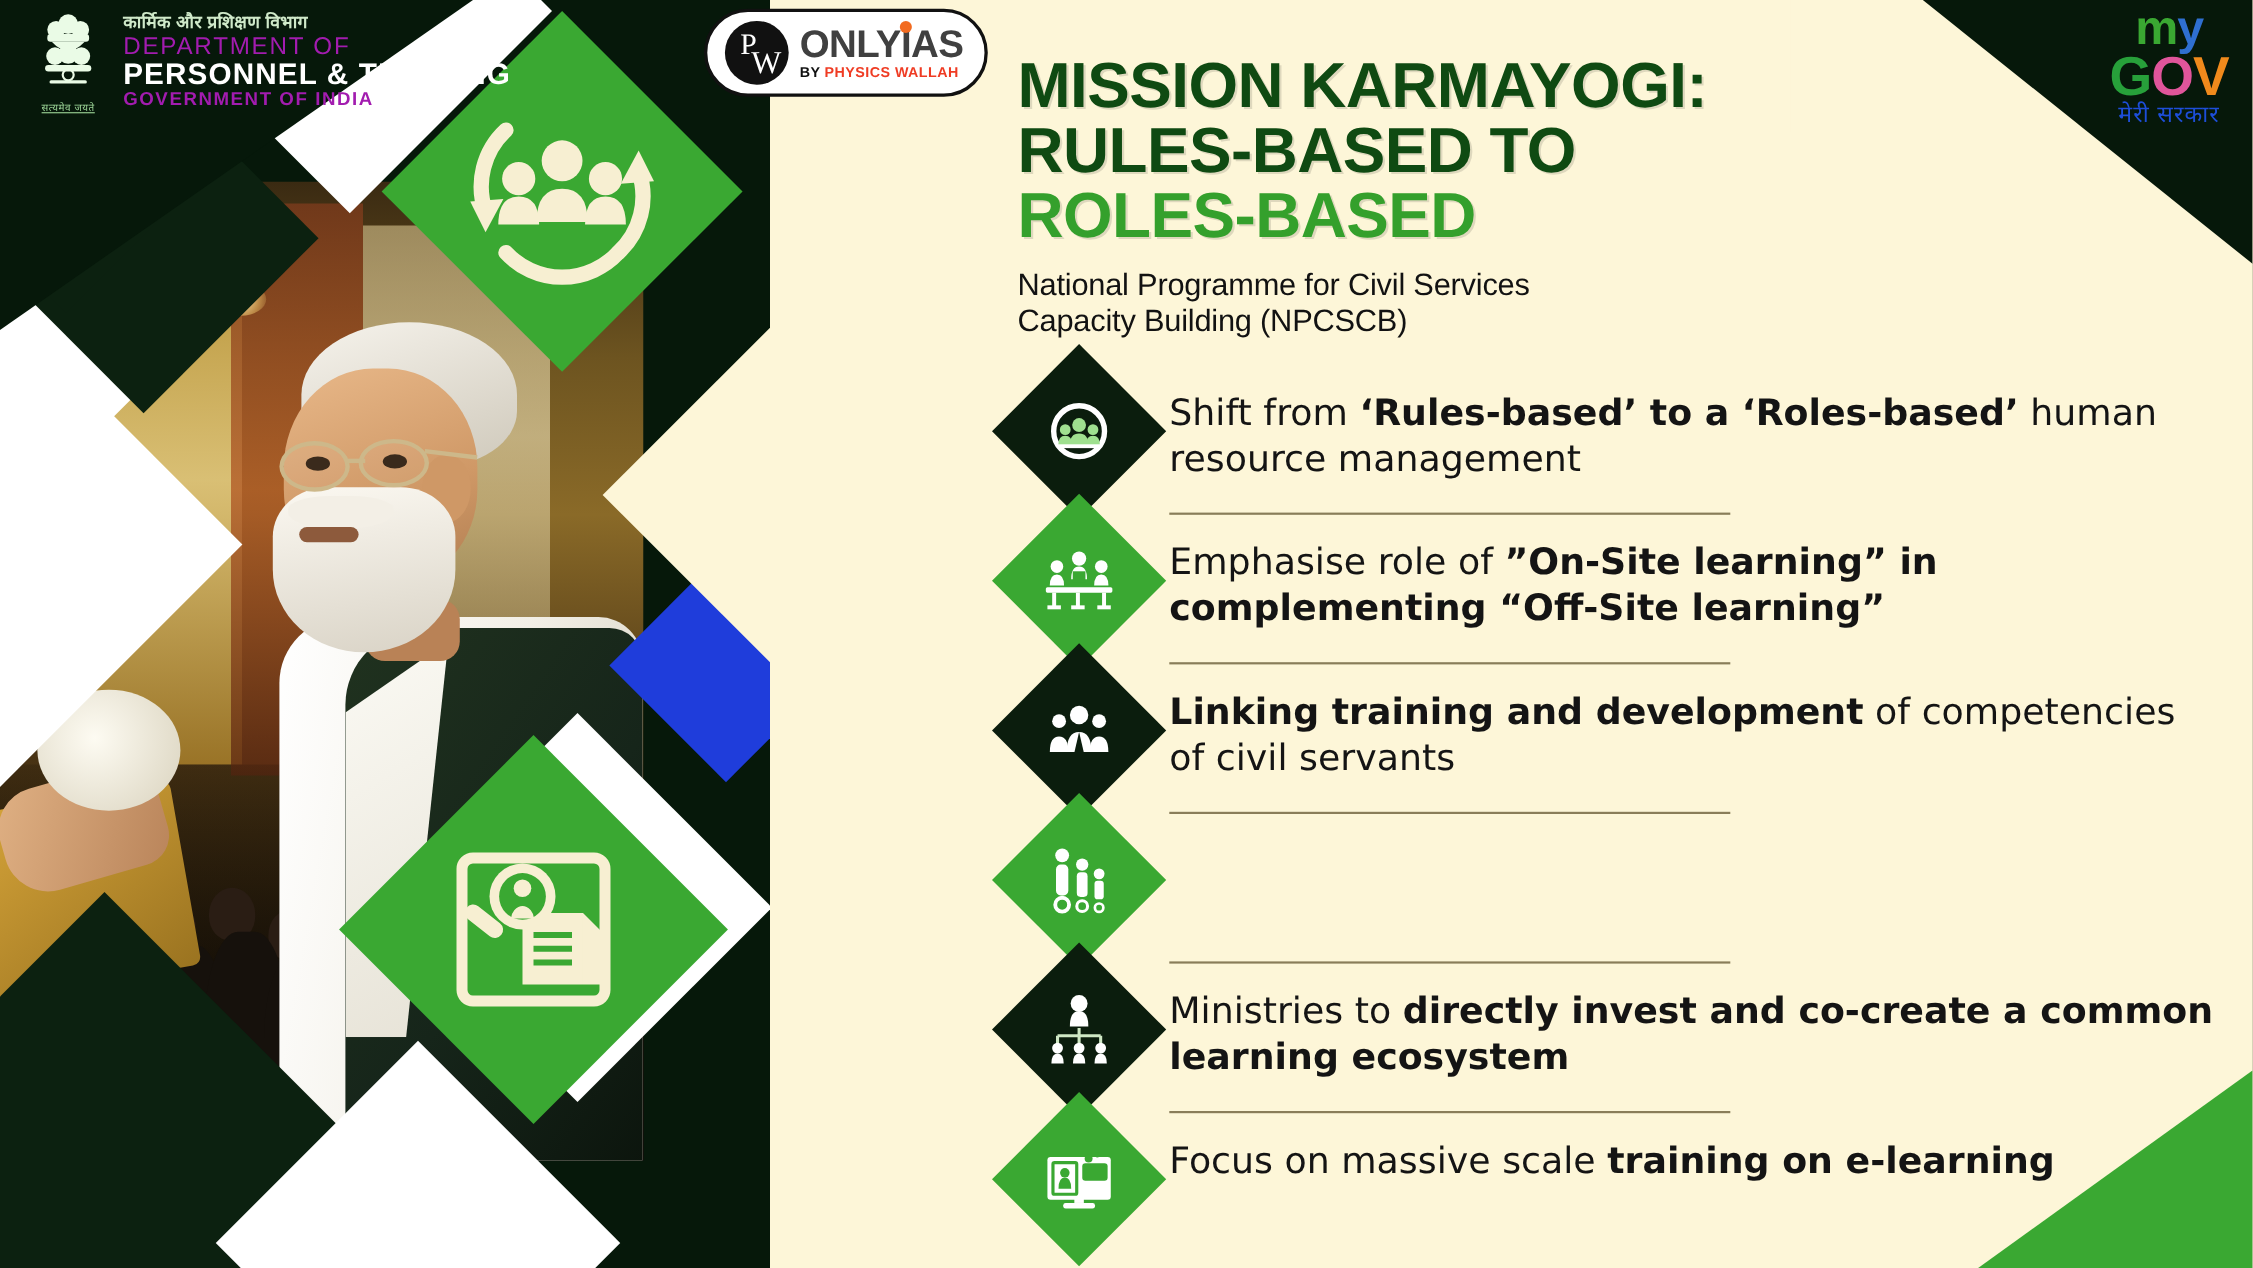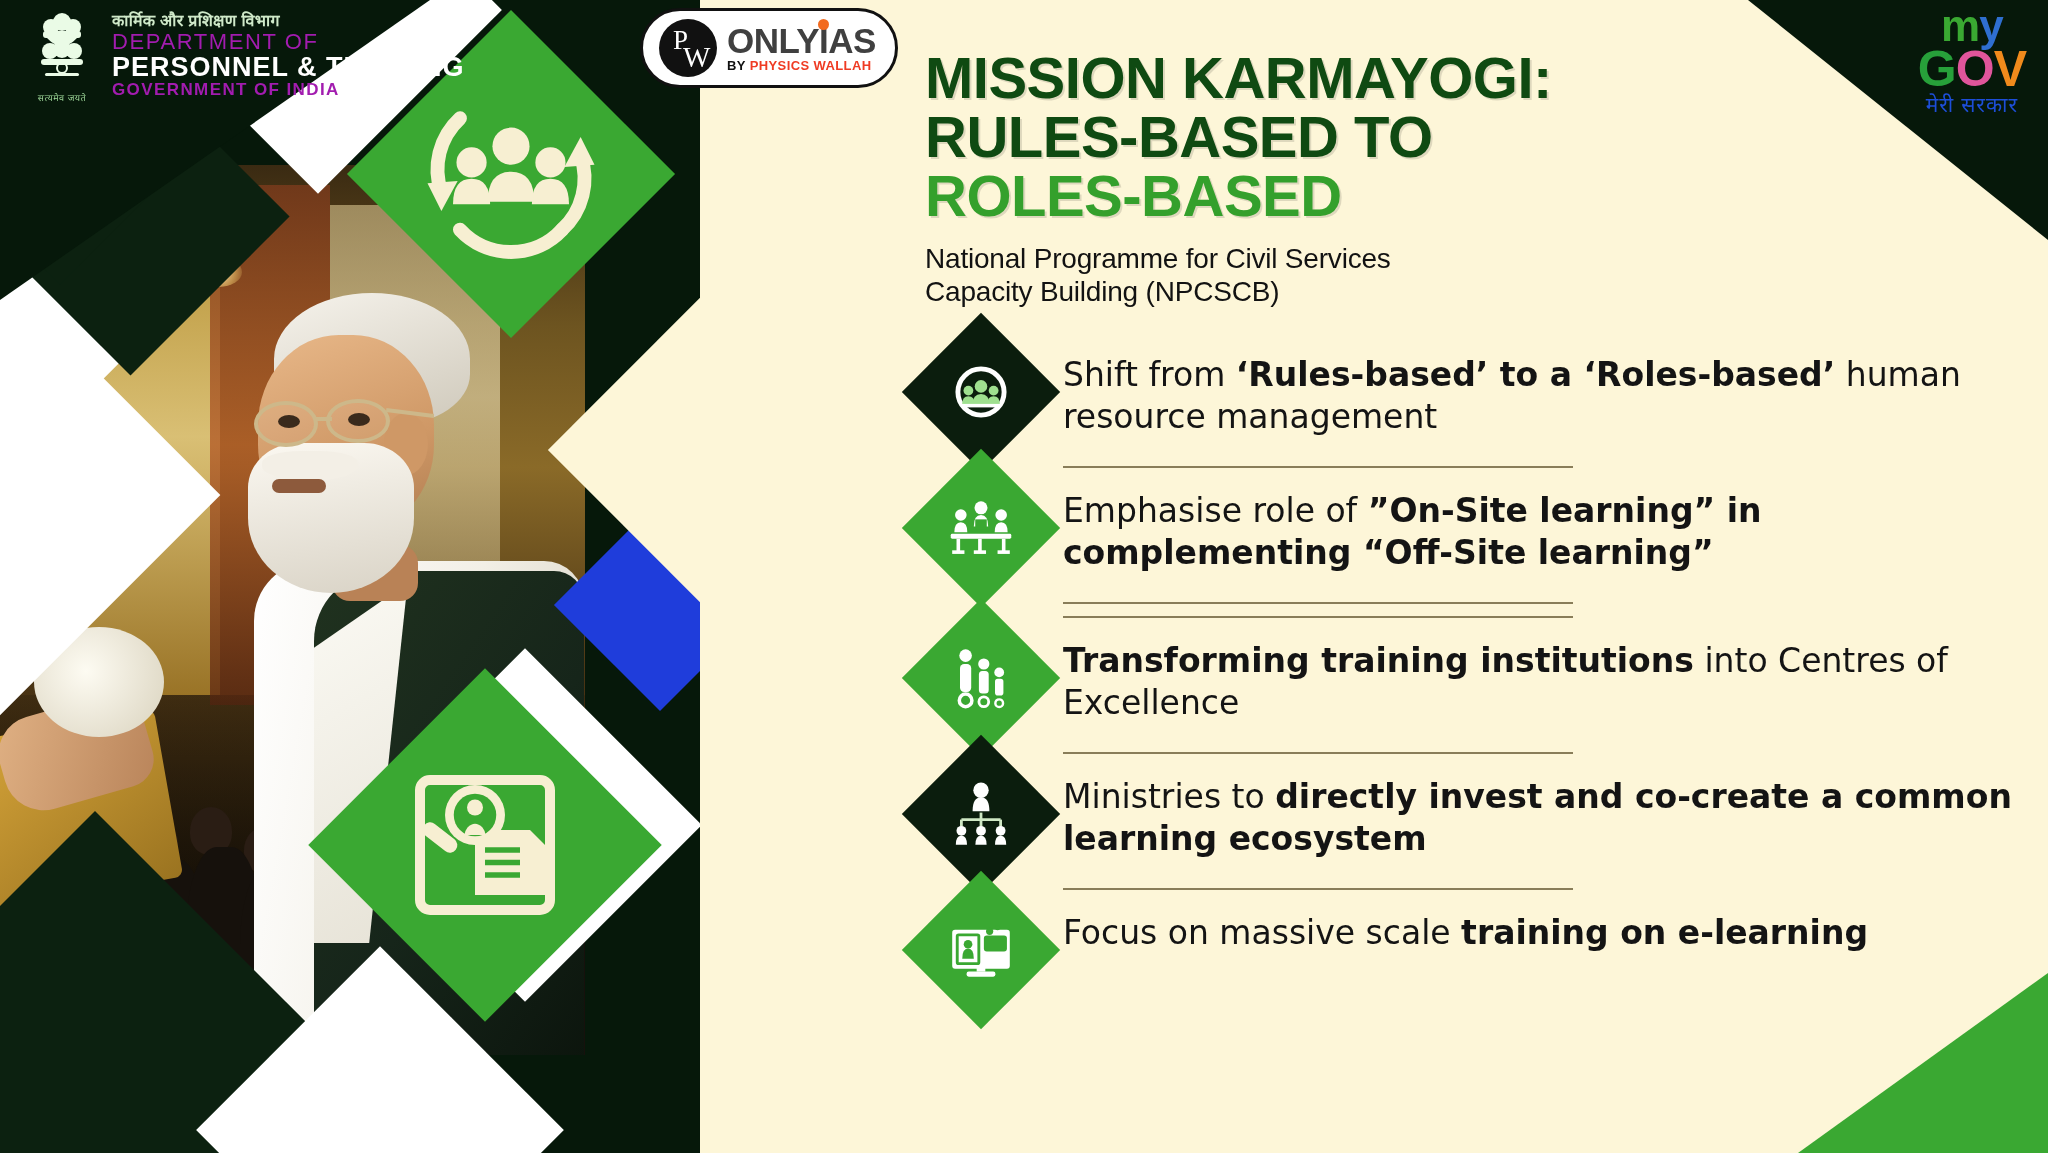--- a/index.html
+++ b/index.html
@@ -205,20 +205,21 @@
     z-index:30;
   }
   .emblem{
     width:72px; height:96px;
     display:flex; flex-direction:column; align-items:center; justify-content:flex-end;
   }
   .emblem svg{ display:block; }
   .emblem-cap{
     font-size:9px; color:#9fd89a; letter-spacing:.5px; margin-top:2px;
     font-family:"Liberation Sans", sans-serif;
+    text-decoration:underline;
   }
   .dopt-text{ line-height:1.06; }
   .dopt-hi{ font-size:16px; color:#cfe9c9; font-weight:700; letter-spacing:.3px; }
   .dopt-l1{ font-size:22px; color:#a21caf; font-weight:400; letter-spacing:1.6px; }
   .dopt-l2{ font-size:27px; color:#ffffff; font-weight:800; letter-spacing:1px; }
   .dopt-l3{ font-size:17px; color:#a21caf; font-weight:600; letter-spacing:1.4px; }
 
   #onlyias-logo{
     position:absolute; left:640px; top:8px;
     width:258px; height:80px;
@@ -514,38 +515,53 @@
         <rect x="10" y="81" width="17" height="5"></rect>
                 <rect x="40" y="81" width="17" height="5"></rect>
                 <rect x="73" y="81" width="17" height="5"></rect>
         <rect x="42" y="38" width="16" height="14" fill="#3aa832"></rect>
       </g>
     </svg>
           </div>
           <div class="btext"><span>Emphasise role of  </span><b>”On-Site learning” in complementing “Off-Site learning”</b></div>
         </div>
         <div class="brule"></div>
+        <div class="bullet">
+          <div class="bicon dark">
+            <svg width="70" height="70" viewBox="0 0 100 100">
+      <g fill="#fff">
+        <circle cx="50" cy="30" r="12"></circle>
+                <path d="M34 78 q0 -26 16 -26 q16 0 16 26 z"></path>
+        <circle cx="24" cy="38" r="9"></circle>
+                <path d="M12 78 q0 -20 12 -20 q12 0 12 20 z"></path>
+        <circle cx="76" cy="38" r="9"></circle>
+                <path d="M64 78 q0 -20 12 -20 q12 0 12 20 z"></path>
+      </g>
+      <path d="M50 52 L44 78 L56 78 Z" fill="#0b1d0d"></path>
+    </svg>
+          </div>
+          <div class="btext"><b>Linking training and development</b><span> of competencies of civil servants</span></div>
+        </div>
         <div class="brule"></div>
         <div class="bullet">
           <div class="bicon green">
             <svg width="70" height="70" viewBox="0 0 100 100">
       <g fill="#fff">
         <circle cx="28" cy="18" r="9"></circle>
                 <rect x="20" y="30" width="16" height="40" rx="6"></rect>
         <circle cx="54" cy="30" r="8"></circle>
                 <rect x="47" y="40" width="14" height="32" rx="5"></rect>
         <circle cx="76" cy="42" r="7"></circle>
                 <rect x="70" y="51" width="12" height="24" rx="4"></rect>
         <circle cx="28" cy="82" r="9" fill="none" stroke="#fff" stroke-width="5"></circle>
         <circle cx="54" cy="84" r="7" fill="none" stroke="#fff" stroke-width="4"></circle>
         <circle cx="76" cy="86" r="5.5" fill="none" stroke="#fff" stroke-width="3.5"></circle>
       </g>
     </svg>
           </div>
-          <div class="btext"><b>Transforming training institutions</b><span> into Centres of Excellence</span></div>
         </div>
         <div class="brule"></div>
         <div class="bullet">
           <div class="bicon dark">
             <svg width="70" height="70" viewBox="0 0 100 100">
       <g fill="#fff">
         <circle cx="50" cy="16" r="11"></circle>
                 <path d="M38 46 q0 -20 12 -20 q12 0 12 20 z"></path>
       </g>
       <g stroke="#cfe8c4" stroke-width="4" fill="none">

